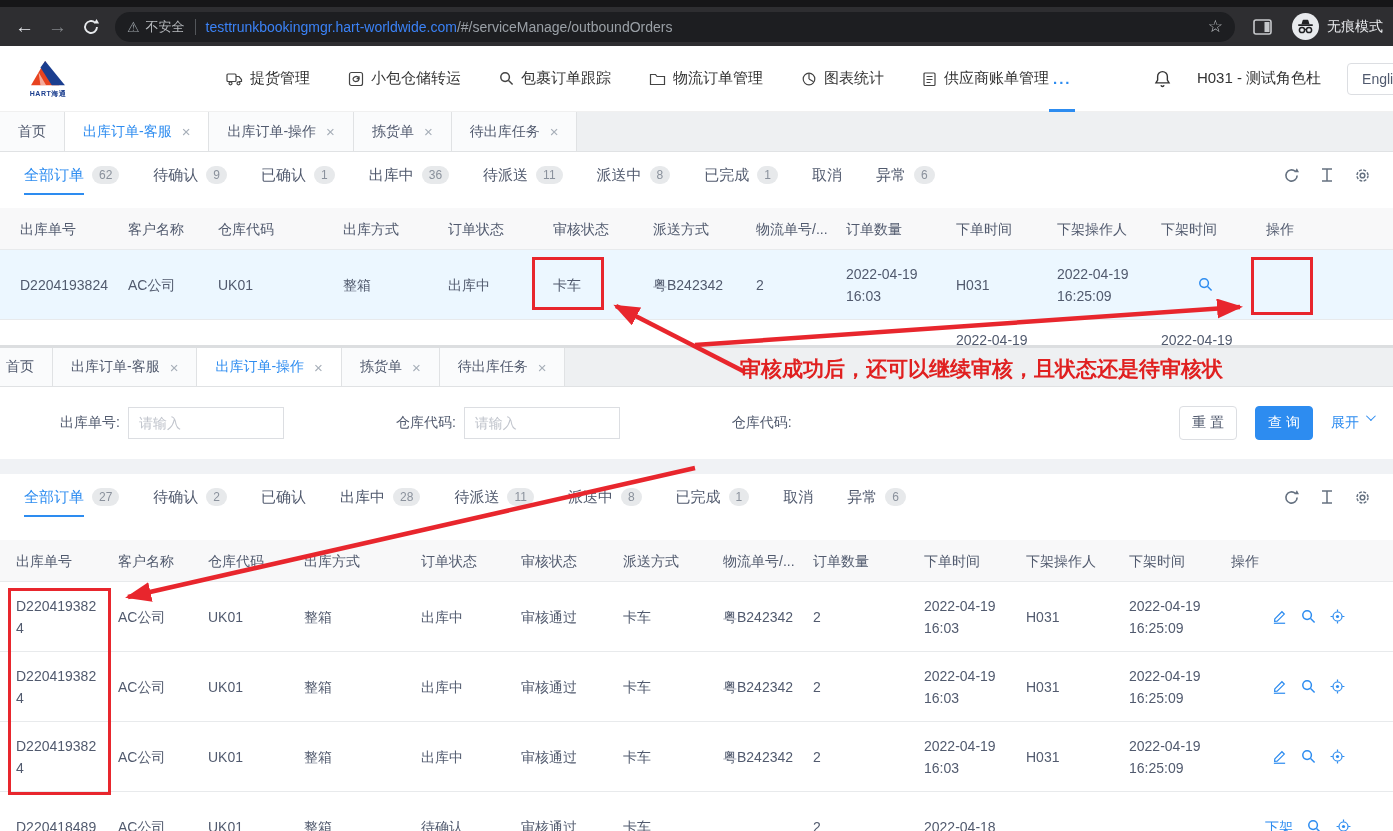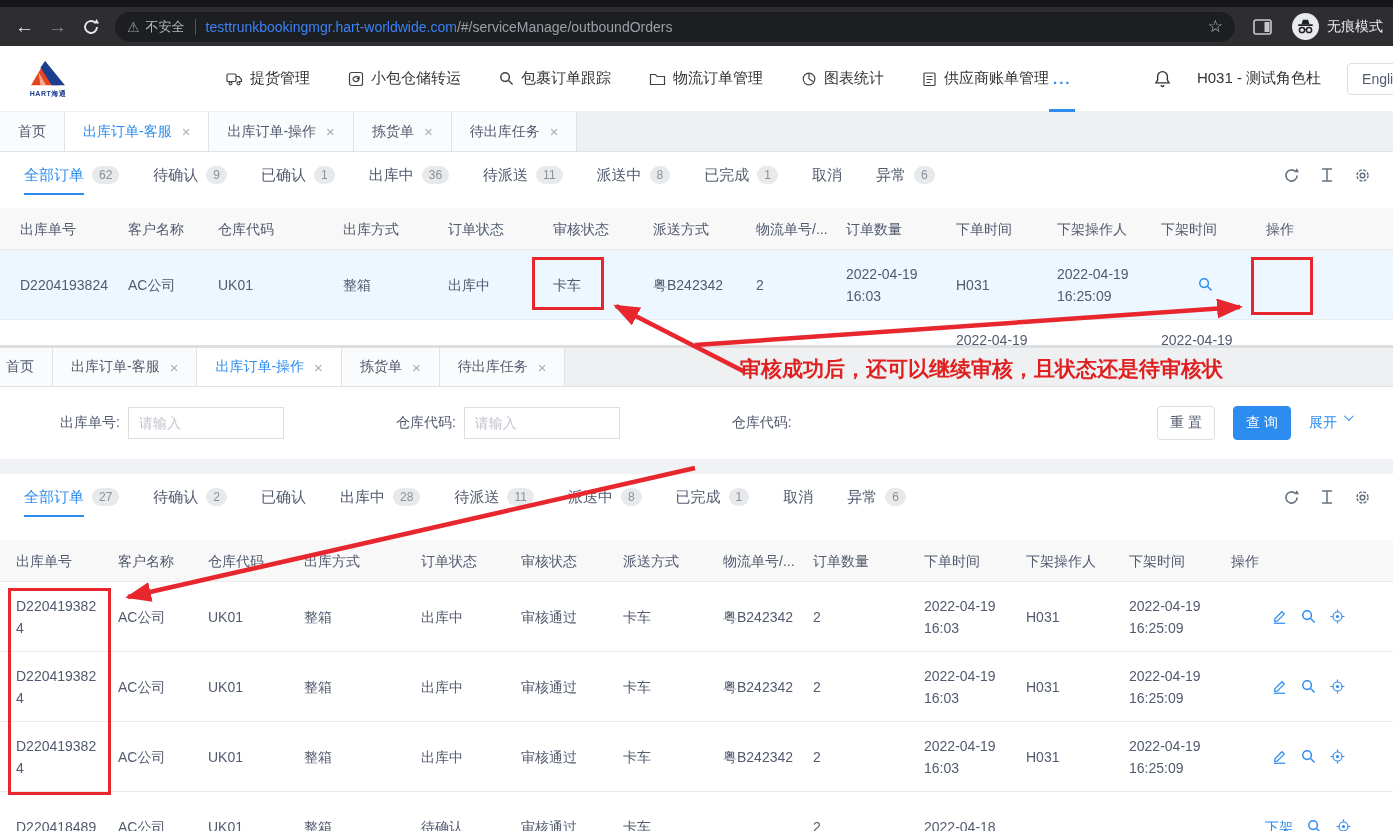--- a/index.html
+++ b/index.html
@@ -80,21 +80,21 @@
 
   
   .fld{display:flex;align-items:center}
   .fld label{font-size:14px;color:#515a6e;margin-right:8px;white-space:nowrap}
   .fld input{width:156px;height:32px;border:1px solid #dcdee2;border-radius:0;padding:0 10px;font-size:14px;color:#515a6e;outline:none}
   .fld input::placeholder{color:#c0c4cc}
   .selbox{width:156px;height:32px;border:1px solid #dcdee2;border-radius:4px;display:flex;align-items:center;padding:0 10px;color:#c0c4cc;font-size:14px;cursor:pointer}
   .selbox .chev{margin-left:auto}
   .chev{width:7px;height:7px;border-right:1.5px solid currentColor;border-bottom:1.5px solid currentColor;transform:rotate(45deg) translateY(-2px);display:inline-block}
   .gap1{margin-left:112px}
-  .btns{margin-left:auto;display:flex;align-items:center;gap:18px;padding-right:42px}
+  .btns{margin-left:auto;display:flex;align-items:center;gap:18px;padding-right:20px}
   .btn{height:34px;width:58px;border-radius:4px;font-size:14px;display:flex;align-items:center;justify-content:center;cursor:pointer;white-space:nowrap}
   .btn-reset{border:1px solid #dcdee2;background:#fff;color:#515a6e}
   .btn-query{background:#2d8cf0;color:#fff;border:1px solid #2d8cf0}
   .expand{color:#2d8cf0;font-size:14px;display:flex;align-items:flex-start;gap:7px;cursor:pointer;white-space:nowrap}
 
   
   #overlay{position:absolute;left:0;top:0;width:1393px;height:588px;pointer-events:none;z-index:50}
   .redbox{position:absolute;border:3px solid #e8262d}
   .rednote{position:absolute;color:#e02020;font-size:21px;font-weight:bold;white-space:nowrap;z-index:51}
 </style>

